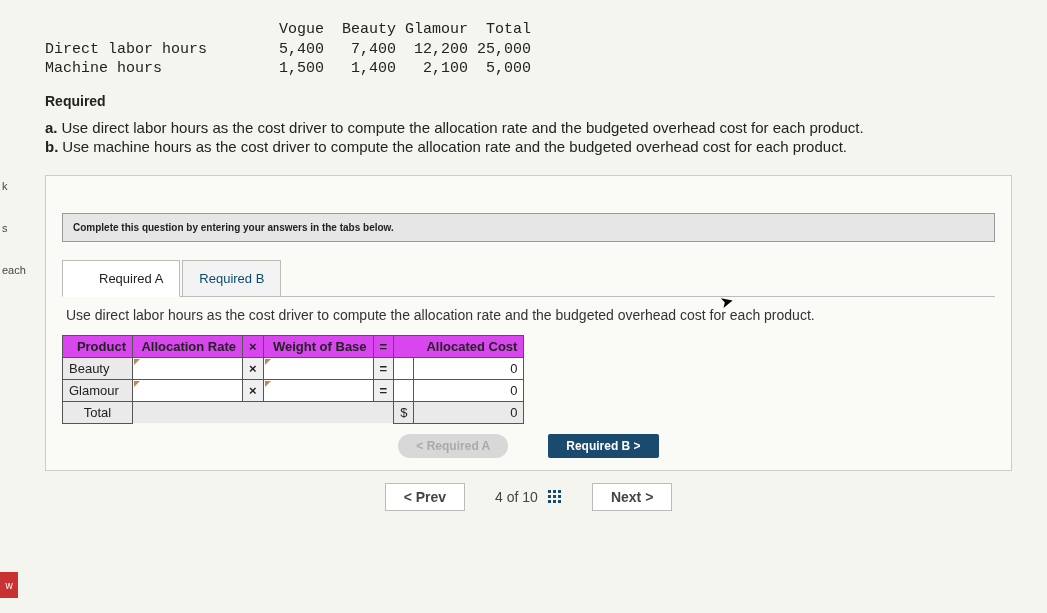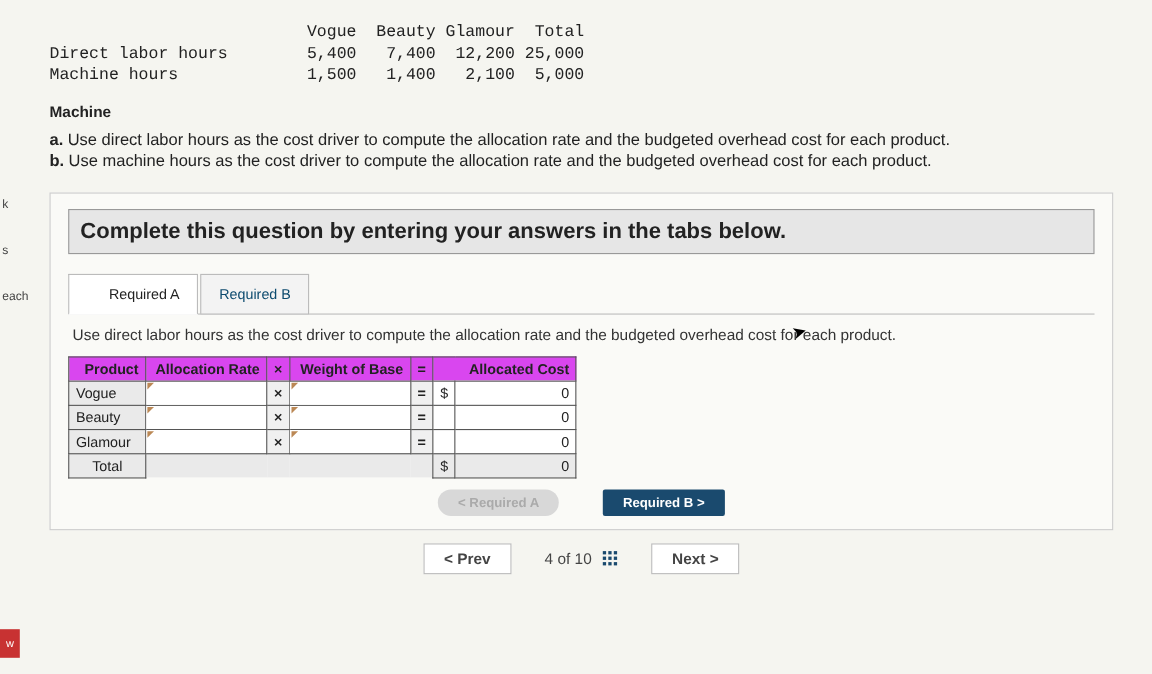--- a/index.html
+++ b/index.html
@@ -21,21 +21,21 @@
   .content { padding: 20px 35px 10px 45px; }
 
   .mono-table { font-family: "Courier New", monospace; white-space: pre; line-height: 1.3; font-size: 15px; margin-bottom: 14px; }
 
   .req-head { font-weight: bold; margin: 4px 0 10px; }
   .req-list { margin: 0 0 20px; font-size: 15px; }
   .req-list div { margin-bottom: 2px; }
   .req-list b { margin-right: 4px; }
 
   .answer-panel { border: 1px solid #ccc; background: #fafaf7; padding: 14px 16px 12px; }
-  .instr-bar { background: #e6e6e6; border: 1px solid #999; padding: 8px 10px; font-weight: bold; font-size: 20px; margin-bottom: 18px; }
+  .instr-bar { background: #e6e6e6; border: 1px solid #999; padding: 8px 10px; font-weight: bold; font-size: 10px; margin-bottom: 18px; margin-top: 23px; }
 
   .tabs { display: flex; gap: 2px; margin-bottom: 0; }
   .tab { border: 1px solid #bbb; padding: 10px 16px; background: #fff; font-size: 13px; cursor: pointer; }
   .tab.active { background: #fff; border-bottom: 1px solid #fff; position: relative; z-index: 2; padding-left: 36px; }
   .tab.inactive { background: #f3f3f3; color: #0c4a6e; }
 
   .tab-desc { border-top: 1px solid #bbb; padding: 10px 4px 12px; font-size: 14px; color: #333; margin-top: -1px; }
 
   table.calc { border-collapse: collapse; }
   table.calc th, table.calc td { border: 1px solid #555; padding: 3px 6px; font-size: 13px; }
@@ -77,21 +77,21 @@
 <div class="red-stub">w</div>
 
 <span class="cursor-icon">➤</span>
 
 <div class="content">
 
   <div class="mono-table"><span>                          Vogue  Beauty Glamour  Total</span>
 <span>Direct labor hours        5,400   7,400  12,200 25,000</span>
 <span>Machine hours             1,500   1,400   2,100  5,000</span></div>
 
-  <div class="req-head">Machine</div>
+  <div class="req-head">Required</div>
   <div class="req-list">
     <div><b>a.</b><span>Use direct labor hours as the cost driver to compute the allocation rate and the budgeted overhead cost for each product.</span></div>
     <div><b>b.</b><span>Use machine hours as the cost driver to compute the allocation rate and the budgeted overhead cost for each product.</span></div>
   </div>
 
   <div class="answer-panel">
     <div class="instr-bar">Complete this question by entering your answers in the tabs below.</div>
 
     <div class="tabs">
       <div class="tab active">Required A</div>
@@ -102,29 +102,20 @@
 
     <table class="calc">
       <tbody>
           <tr>
         <th>Product</th>
         <th>Allocation Rate</th>
         <th>×</th>
         <th>Weight of Base</th>
         <th>=</th>
         <th colspan="2">Allocated Cost</th>
-      </tr>
-      <tr>
-        <td class="rowlabel">Vogue</td>
-        <td class="input-cell"></td>
-        <td class="op">×</td>
-        <td class="input-cell"></td>
-        <td class="op">=</td>
-        <td class="sym">$</td>
-        <td class="num">0</td>
       </tr>
       <tr>
         <td class="rowlabel">Beauty</td>
         <td class="input-cell"></td>
         <td class="op">×</td>
         <td class="input-cell"></td>
         <td class="op">=</td>
         <td class="sym"></td>
         <td class="num">0</td>
       </tr>

